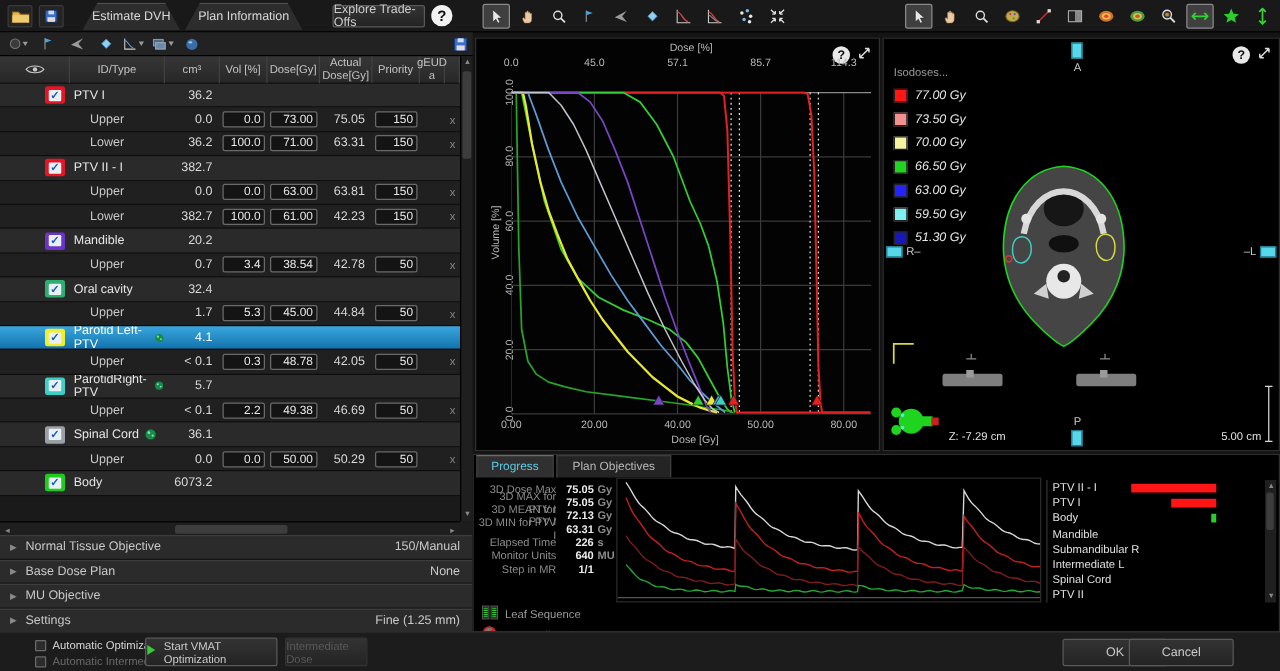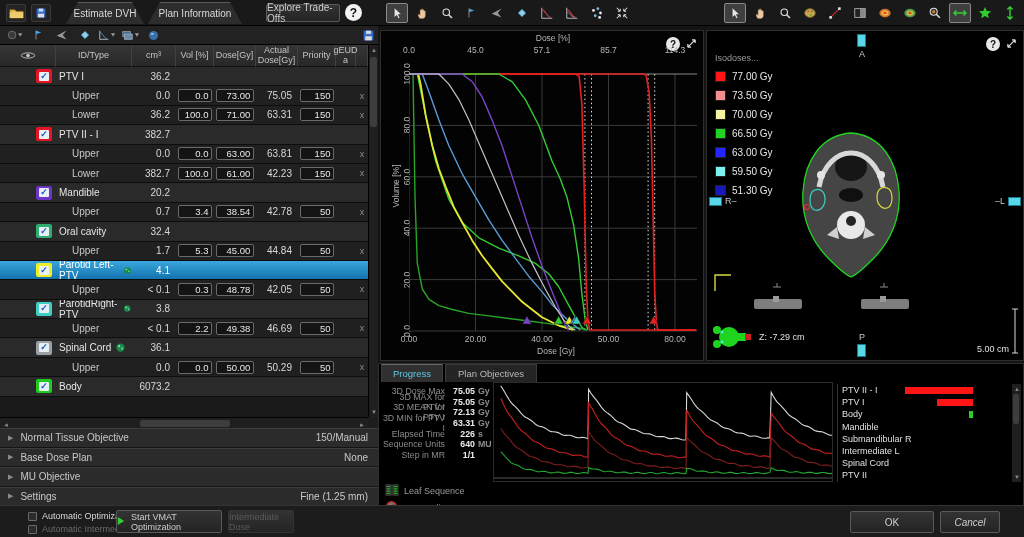--- a/index.html
+++ b/index.html
@@ -60,37 +60,37 @@
   
   .bottom-strip { position:absolute; left:0; top:505px; width:1024px; height:32px; background:#1c1c1c; border-top:1px solid #333; }
   .chkrow { position:absolute; left:28px; display:flex; align-items:center; gap:5px; font-size:9px; }
   .chk { width:9px; height:9px; background:#2c2c2c; border:1px solid #6a6a6a; border-radius:1px; }
   .start-btn { position:absolute; left:116px; top:4px; width:106px; height:23px; gap:6px; }
   .inter-btn { position:absolute; left:228px; top:4px; width:66px; height:23px; color:#5a5a5a; font-size:9px; border-color:#333; }
   .status-pill { position:absolute; left:298px; top:6px; width:546px; height:21px; border-radius:11px;
     background:linear-gradient(#b6fa3e,#84d816); display:flex; align-items:center; justify-content:center;
     color:#0c2800; font-size:10px; font-weight:bold; }
   .ok-btn { position:absolute; left:850px; top:5px; width:84px; height:22px; }
-  .cancel-btn { position:absolute; left:940px; top:5px; width:60px; height:22px;font-style:italic; }
+  .cancel-btn { position:absolute; left:903px; top:5px; width:84px; height:22px; }
 
   
   .dvh-panel { position:absolute; left:380px; top:30px; width:324px; height:331px; background:#030303; border:1px solid #2e2e2e; }
   .ax { position:absolute; font-size:8.5px; color:#b8b8b8; }
   .xt { width:40px; margin-left:-20px; text-align:center; }
   .yt { left:11px; width:30px; text-align:center; transform:rotate(-90deg); transform-origin:center; }
   .panel-icons { position:absolute; right:6px; top:4px; display:flex; gap:6px; align-items:center; }
   .help-sm { width:14px; height:14px; border-radius:50%; background:#e8e8e8; color:#111; font-size:10px; font-weight:bold; display:flex; align-items:center; justify-content:center; }
 
   
   .ct-panel { position:absolute; left:706px; top:30px; width:318px; height:331px; background:#000; border:1px solid #2e2e2e; }
   .iso-legend { position:absolute; left:8px; top:22px; }
   .iso-title { font-size:9px; color:#9a9a9a; margin-bottom:4px; }
   .iso-row { display:flex; align-items:center; gap:6px; height:19px; }
   .iso-sw { width:11px; height:11px; border:1px solid #222; }
-  .iso-lab { font-size:10px; color:#e8e8e8; }
+  .iso-lab { font-size:10px; color:#e8e8e8;font-style:italic; }
   .ct-mark { position:absolute; font-size:9px; color:#c8c8c8; }
   .cyan-h { position:absolute; background:#59d7ea; border:1px solid #1a7a8a; }
 
   
   .prog-panel { position:absolute; left:378px; top:363px; width:646px; height:181px; background:#000000; border:1px solid #2e2e2e; }
   .ptab { position:absolute; top:0; height:18px; display:flex; align-items:center; justify-content:center; font-size:9.5px; border:1px solid #3c3c3c; border-bottom:none; background:#242424; color:#b8b8b8; }
   .ptab.active { background:#303030; color:#5fc9e6; border-top-color:#6a6a6a; }
   .stats { position:absolute; left:2px; top:22px; width:112px; }
   .stat { display:flex; height:10.6px; align-items:center; font-size:8.8px; }
   .stat .lb { width:64px; text-align:right; color:#8c8c8c; }
@@ -551,21 +551,21 @@
             <div class="c c1">
               <span class="cbx" style="background:#3ecfc4">
                 <span class="cbx-in">✓</span>
               </span>
             </div>
             <div class="c c2 nm">ParotidRight-PTV<svg viewBox="0 0 12 12" width="11" height="11" style="margin-left:4px">
                 <circle cx="6" cy="6" r="4.5" fill="#1a8a4a"></circle>
                 <circle cx="4.5" cy="4.5" r="1.2" fill="#7ae8a8"></circle>
                 <circle cx="7.8" cy="7" r="1" fill="#7ae8a8"></circle>
               </svg></div>
-            <div class="c c3 num">3.8</div>
+            <div class="c c3 num">5.7</div>
             <div class="c c4"></div>
             <div class="c c5"></div>
             <div class="c c6"></div>
             <div class="c c7"></div>
             <div class="c c8"></div>
             <div class="c c9"></div>
           </div>
           <div class="trow orow">
             <div class="c c1"></div>
             <div class="c c2 ol">Upper</div>
@@ -813,21 +813,21 @@
     </svg>
 
     <span class="cyan-h" style="left:150px; top:3px; width:9px; height:13px"></span>
     <div class="ct-mark" style="left:152px; top:18px">A</div>
     <span class="cyan-h" style="left:150px; bottom:3px; width:9px; height:13px"></span>
     <div class="ct-mark" style="left:152px; bottom:18px">P</div>
     <span class="cyan-h" style="left:2px; top:166px; width:13px; height:9px"></span>
     <div class="ct-mark" style="left:18px; top:165px">R–</div>
     <span class="cyan-h" style="right:2px; top:166px; width:13px; height:9px"></span>
     <div class="ct-mark" style="right:18px; top:165px">–L</div>
-    <div class="ct-mark" style="left:52px; bottom:18px; color:#e0e0e0">Z: -7.29 cm</div>
+    <div class="ct-mark" style="left:52px; bottom:6px; color:#e0e0e0">Z: -7.29 cm</div>
     <div class="ct-mark" style="right:14px; bottom:6px; color:#e0e0e0">5.00 cm</div>
   </div>
 
   <div class="prog-panel">
     <div class="ptab active" style="left:2px; width:62px">
         <span>Progress</span>
       </div>
     <div class="ptab" style="left:66px; width:92px">
         <span>Plan Objectives</span>
       </div>
@@ -852,21 +852,21 @@
           <span class="lb">3D MIN for PTV I</span>
           <span class="vl">63.31</span>
           <span class="un">Gy</span>
         </div>
         <div class="stat">
           <span class="lb">Elapsed Time</span>
           <span class="vl">226</span>
           <span class="un">s</span>
         </div>
         <div class="stat">
-          <span class="lb">Sequence Units</span>
+          <span class="lb">Monitor Units</span>
           <span class="vl">640</span>
           <span class="un">MU</span>
         </div>
         <div class="stat">
           <span class="lb">Step in MR</span>
           <span class="vl">1/1</span>
           <span class="un"></span>
         </div>
       </div>
 

